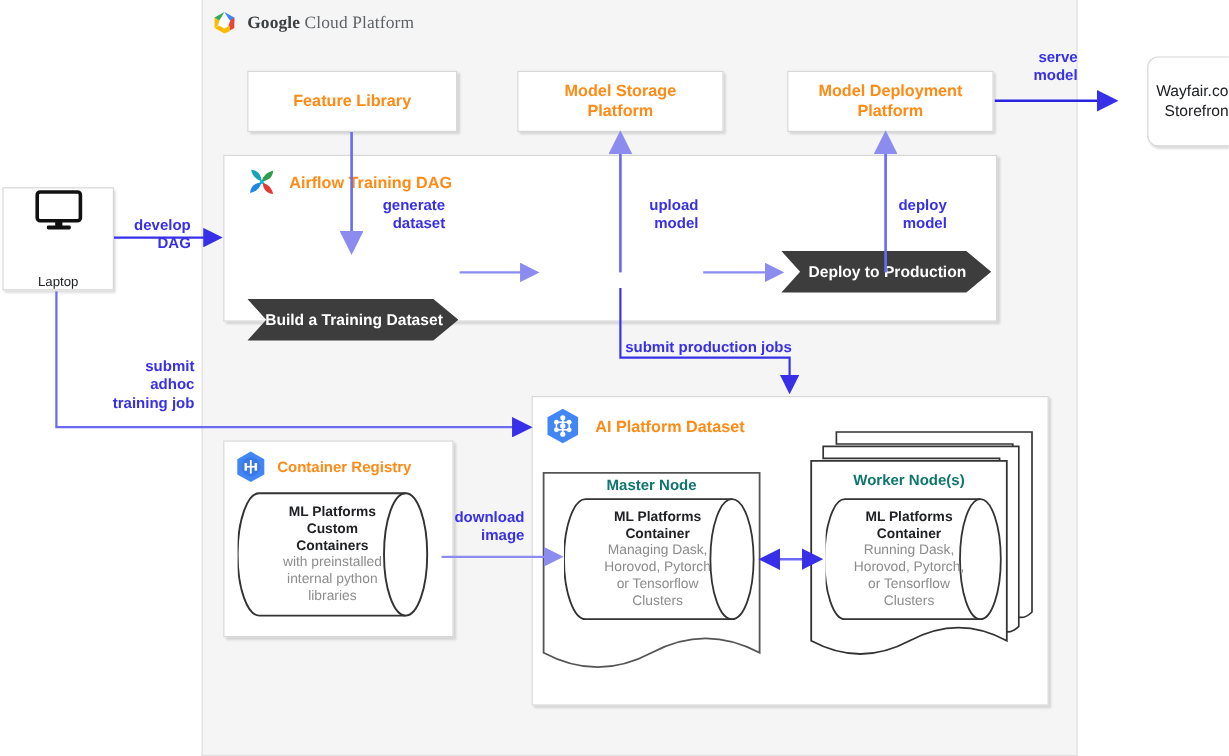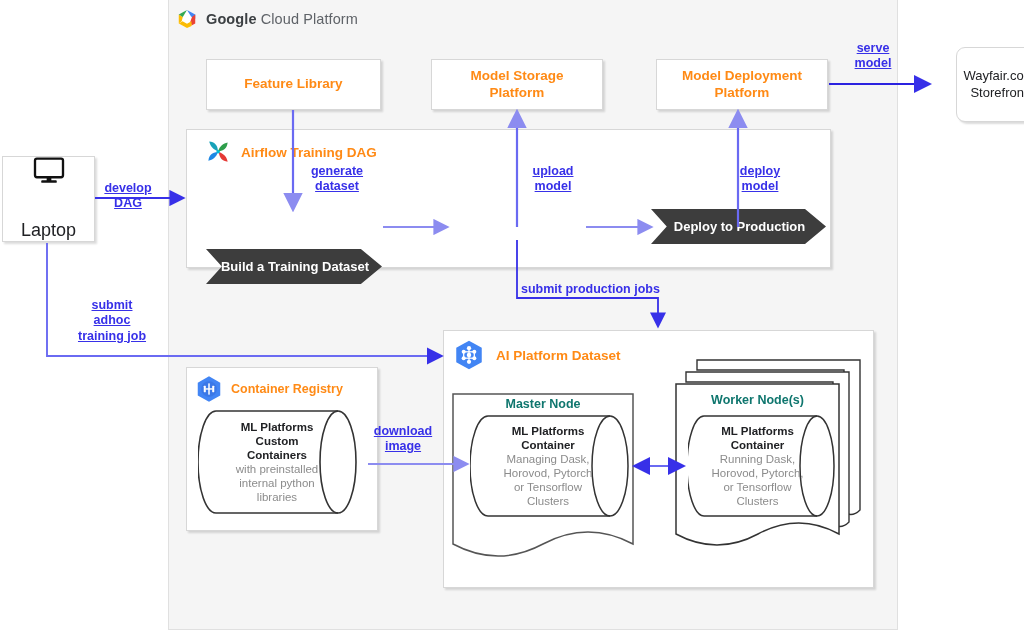--- a/index.html
+++ b/index.html
@@ -8,21 +8,21 @@
 
   .abs{position:absolute;}
 
   
   #gcp-panel{
     left:168px;top:0px;width:730px;height:630px;
     background:#f5f5f5;border:1px solid #e0e0e0;border-top:none;
     box-sizing:border-box;
   }
   #gcp-title-row{left:176px;top:6px;width:330px;height:26px;display:flex;align-items:center;gap:8px;}
-  #gcp-title{font-size:14.5px;color:#5f6368;letter-spacing:.1px;white-space:nowrap;}
+  #gcp-title{font-size:14.5px;color:#5f6368;letter-spacing:.1px;white-space:nowrap;font-family:Liberation Serif, serif;}
   #gcp-title b{color:#3c4043;font-weight:bold;}
 
   
   .card{
     background:#ffffff;border:1px solid #d7d7d7;box-sizing:border-box;
     box-shadow:2px 2px 2px rgba(0,0,0,0.14);
   }
   .platform-box{
     display:flex;align-items:center;justify-content:center;text-align:center;
     color:#ff8a15;font-weight:bold;font-size:13.5px;line-height:1.25;
@@ -36,21 +36,21 @@
     left:932px;top:47px;width:86px;height:75px;border-radius:9px;
     display:flex;align-items:center;justify-content:center;text-align:center;
     font-size:13px;color:#202124;line-height:1.3;margin-left:24px;
   }
 
   
   #laptop{
     left:2px;top:156px;width:93px;height:86px;
     display:flex;flex-direction:column;align-items:center;justify-content:center;gap:3px;
   }
-  #laptop .lbl{font-size:18px;color:#202124;margin-top:32px;}
+  #laptop .lbl{font-size:11px;color:#202124;margin-top:32px;}
 
   
   #airflow-region{left:186px;top:129px;width:645px;height:139px;}
   #airflow-head{left:204px;top:138px;display:flex;align-items:center;gap:9px;}
   #airflow-title{color:#ff8a15;font-weight:bold;font-size:13.5px;}
 
   .chev{
     height:35px;position:absolute;
     background:#3d3d3d;color:#ffffff;font-weight:bold;font-size:13px;
     display:flex;align-items:center;justify-content:center;
@@ -82,21 +82,21 @@
   .cyl .cyl-txt{
     position:absolute;left:0;top:0;width:100%;height:100%;
     display:flex;flex-direction:column;align-items:center;justify-content:center;
     text-align:center;box-sizing:border-box;padding:4px 16px 4px 6px;
   }
   .cyl .t1{font-size:11.5px;font-weight:bold;color:#202124;line-height:1.22;}
   .cyl .t2{font-size:11.5px;color:#8c8c8c;line-height:1.22;}
 
   
   .alabel{position:absolute;color:#3730e8;font-weight:bold;font-size:12.5px;line-height:1.22;}
-  .alabel.c{text-align:center;text-decoration:underline;}
+  .alabel.c{text-align:right;}
 
   svg.ov{position:absolute;left:0;top:0;width:1024px;height:630px;pointer-events:none;}
 </style>
 </head>
 <body>
 
 <div id="canvas">
 
   <div class="abs" id="gcp-panel"></div>
 

